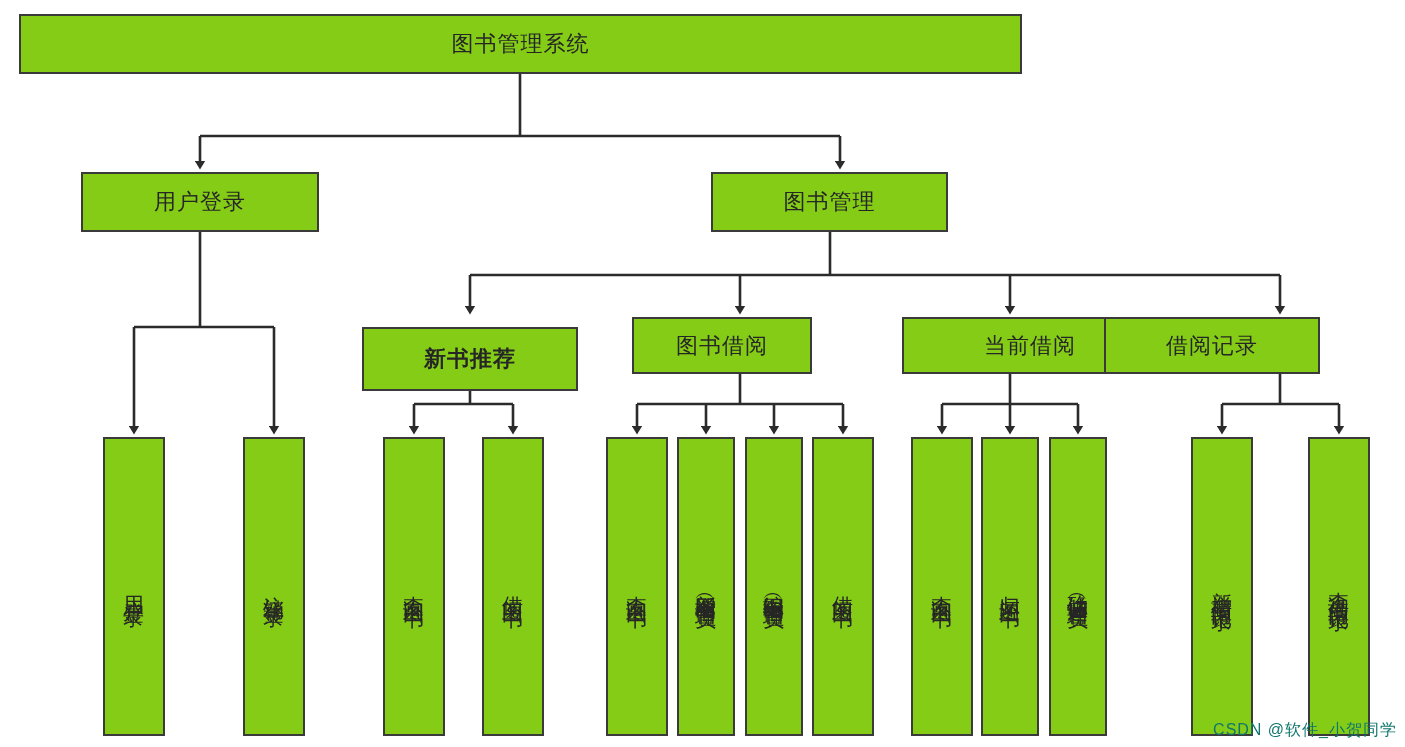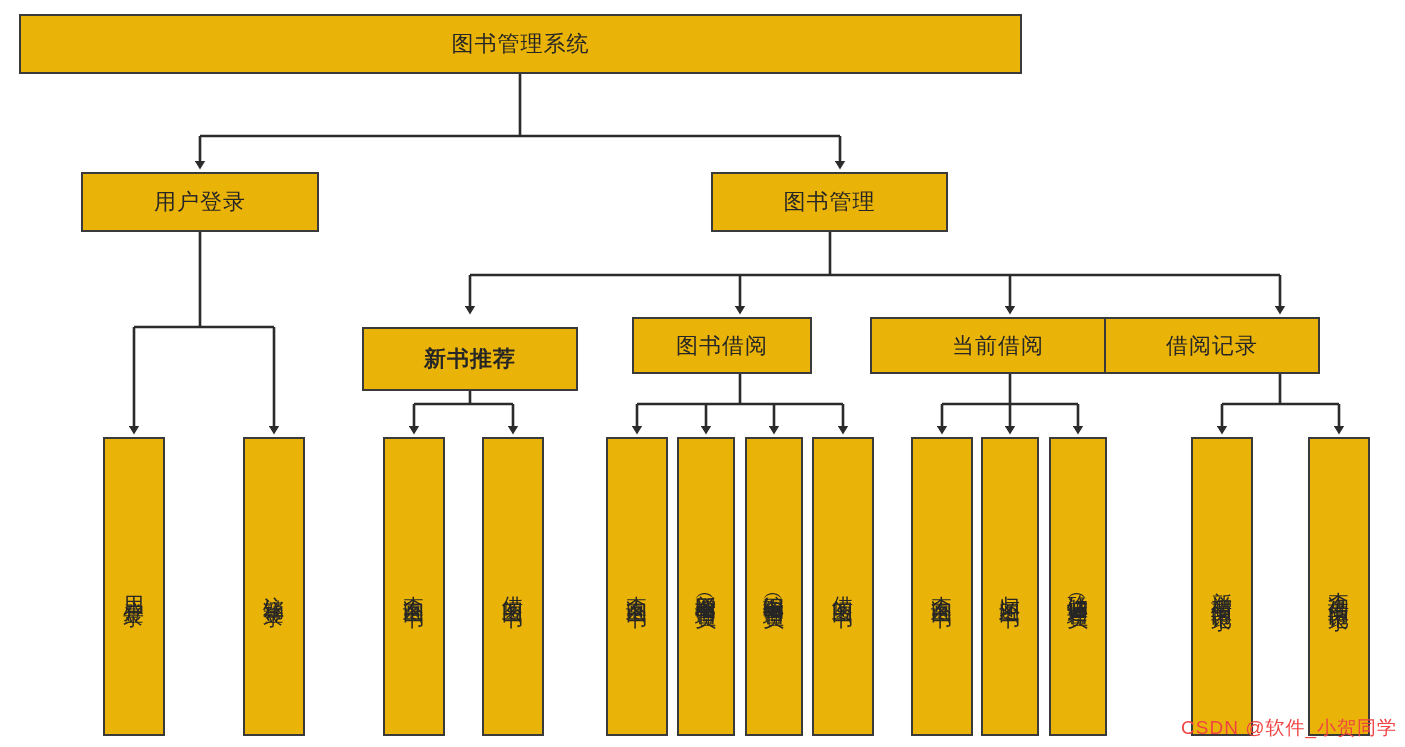--- a/index.html
+++ b/index.html
@@ -24,21 +24,21 @@
     left: 0;
     top: 0;
     width: 1405px;
     height: 747px;
     pointer-events: none;
   }
   .node {
     position: absolute;
     box-sizing: border-box;
     border: 2px solid #3a3a3a;
-    background: #eab308;
+    background: #84cc16;
     display: flex;
     align-items: center;
     justify-content: center;
     color: #262626;
   }
   .node.horiz {
     font-size: 22px;
     letter-spacing: 1px;
   }
   .node.vert {
@@ -54,22 +54,22 @@
     letter-spacing: 2px;
   }
   .node-label {
     display: block;
     white-space: nowrap;
   }
   .watermark {
     position: absolute;
     right: 8px;
     bottom: 6px;
-    font-size: 19px;
-    color: #ef4444;
+    font-size: 16px;
+    color: #0f766e;
     letter-spacing: 1px;
     user-select: none;
     white-space: nowrap;
   }
 </style>
 </head>
 <body>
 
 <div id="diagram-root">
 
@@ -133,21 +133,21 @@
   <div class="node horiz" style="left:711px; top:172px; width:237px; height:60px;">
     <span class="node-label">图书管理</span>
   </div>
 
   <div class="node horiz" style="left:362px; top:327px; width:216px; height:64px;font-weight:bold;">
     <span class="node-label">新书推荐</span>
   </div>
   <div class="node horiz" style="left:632px; top:317px; width:180px; height:57px;">
     <span class="node-label">图书借阅</span>
   </div>
-  <div class="node horiz" style="left:870px; top:317px; width:256px; height:57px;">
+  <div class="node horiz" style="left:902px; top:317px; width:256px; height:57px;">
     <span class="node-label">当前借阅</span>
   </div>
   <div class="node horiz" style="left:1104px; top:317px; width:216px; height:57px;">
     <span class="node-label">借阅记录</span>
   </div>
 
   <div class="node vert" style="left:103px; top:437px; width:62px; height:299px;">
     <span class="node-label">用户登录</span>
   </div>
   <div class="node vert" style="left:243px; top:437px; width:62px; height:299px;">

